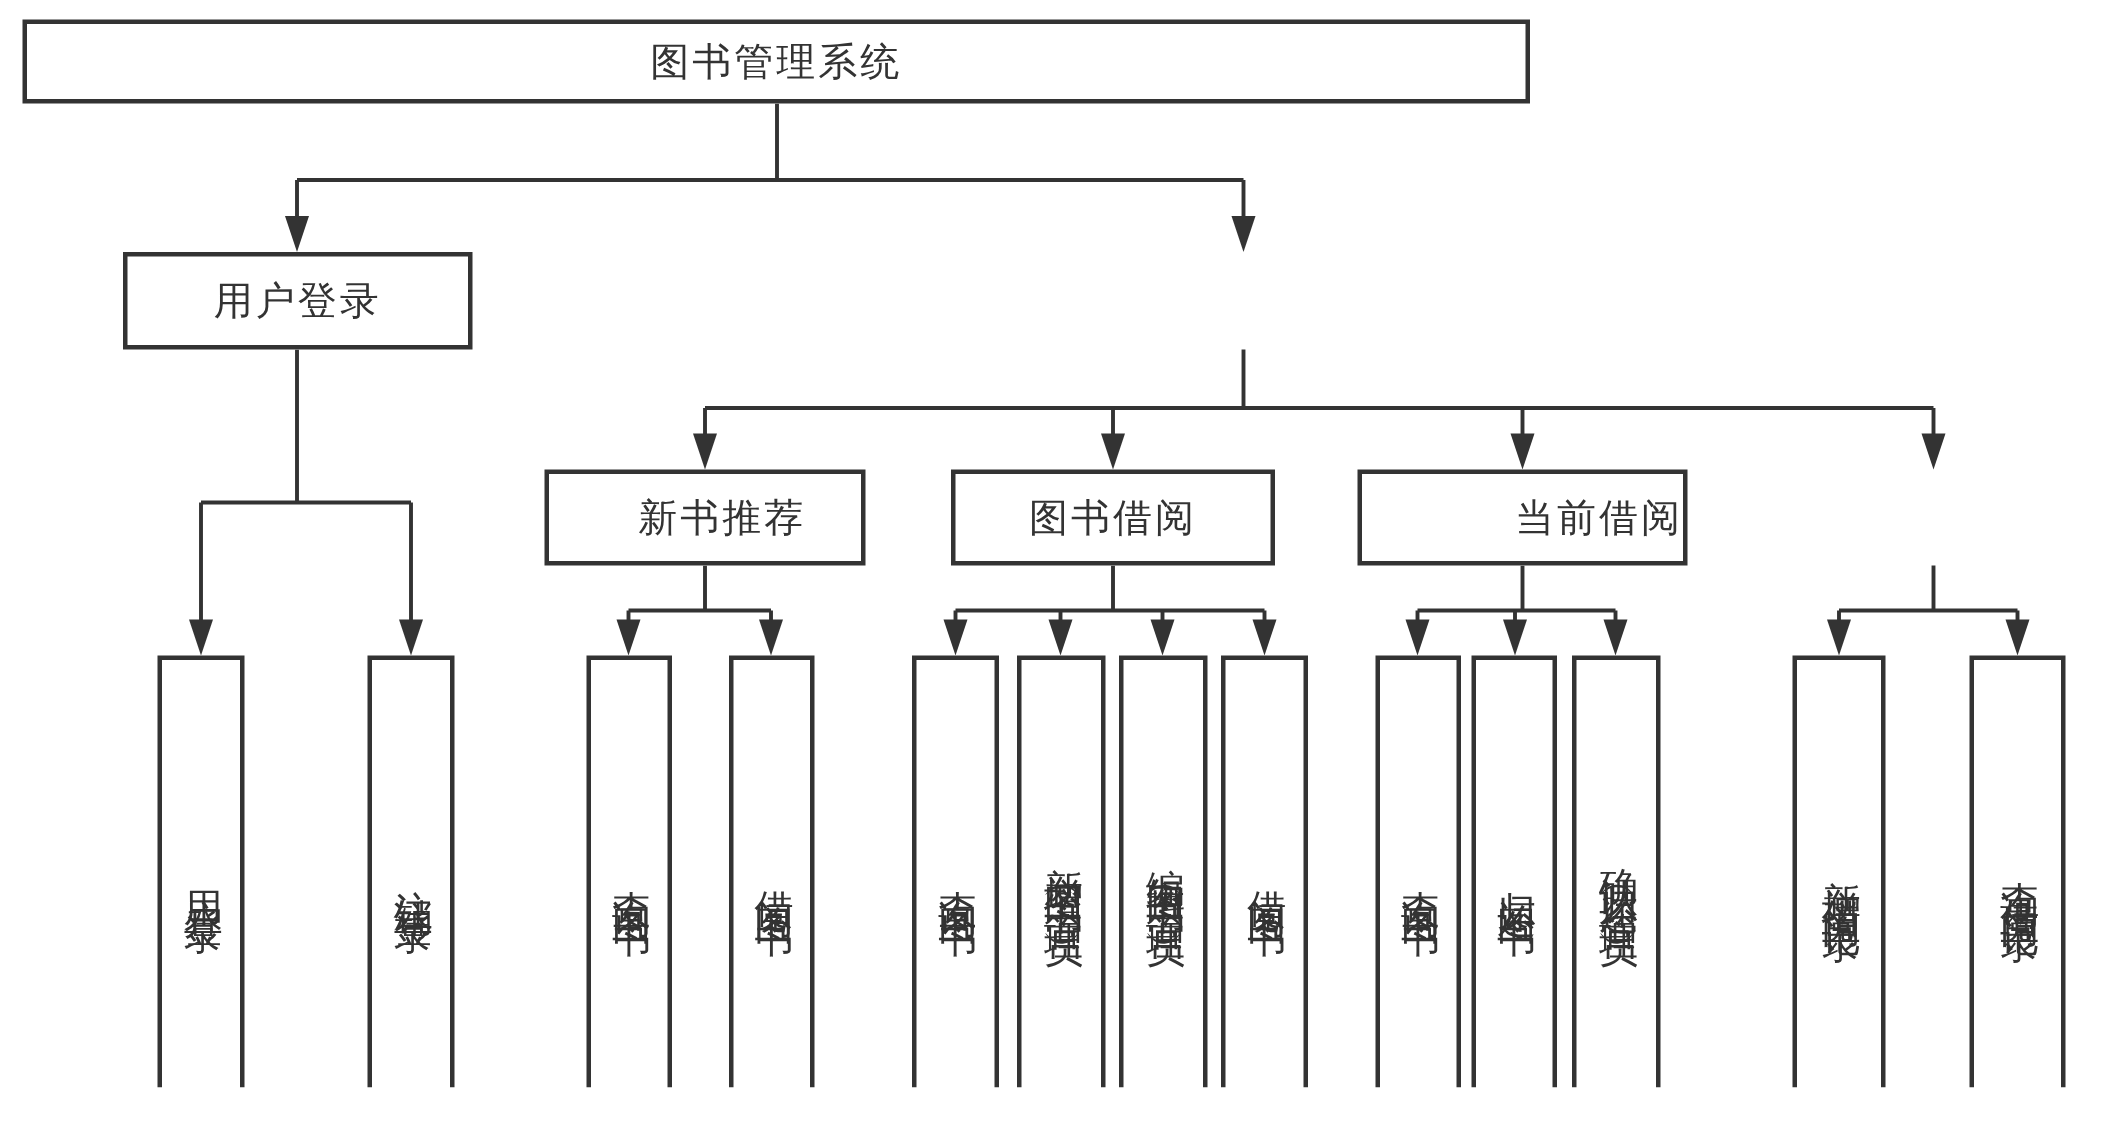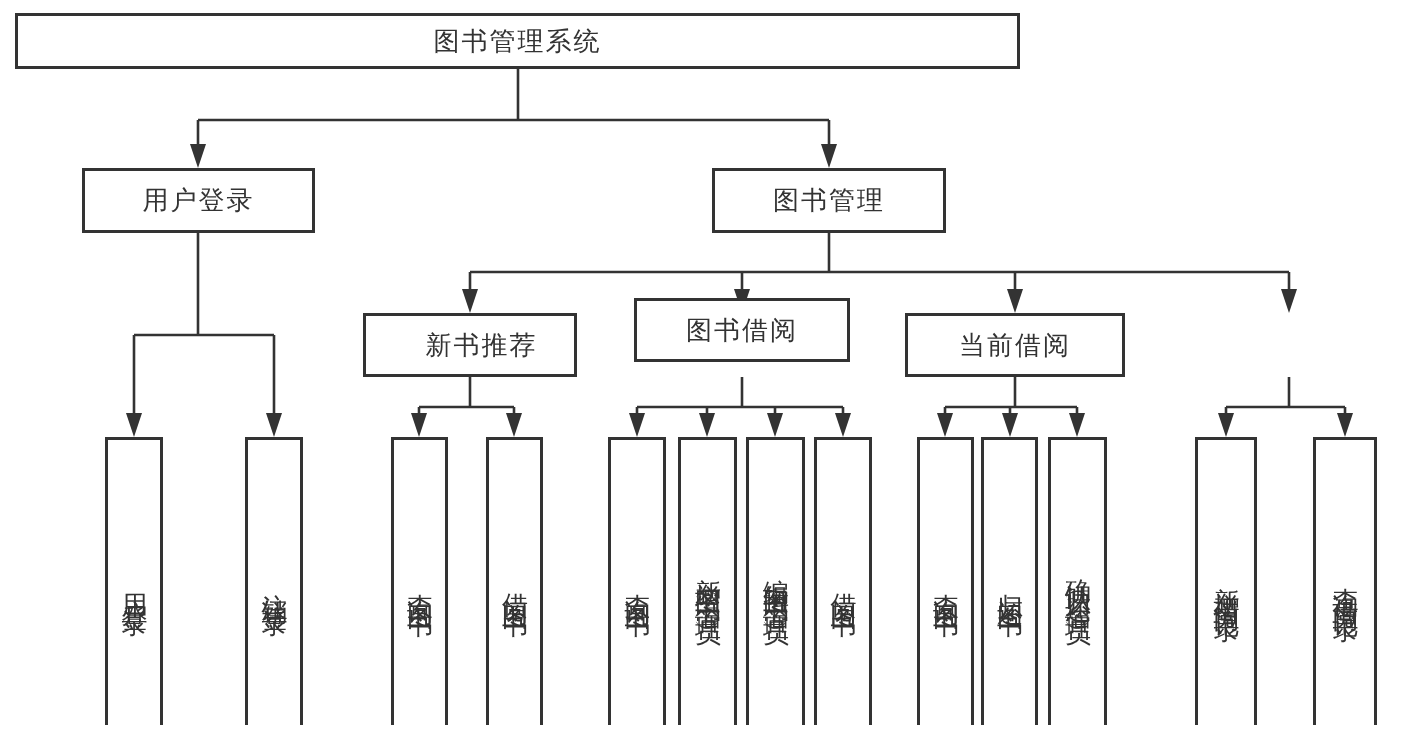--- a/index.html
+++ b/index.html
@@ -6,21 +6,21 @@
     --line:#333333;
     --text:#333333;
     --bg:#ffffff;
     --watermark:#b5b5b5;
   }
   html,body{margin:0;padding:0;background:var(--bg);}
   .canvas{
     position:relative;
     width:1405px;height:725px;
     background:var(--bg);
-    font-family:Liberation Serif, serif;
+    font-family:Liberation Mono, monospace;
     overflow:hidden;
   }
   .connectors{
     position:absolute;left:0;top:0;width:1405px;height:747px;
     z-index:1;pointer-events:none;
   }
   .connectors line{stroke:var(--line);stroke-width:2.6;}
   .connectors polygon{fill:var(--line);stroke:none;}
   .node{
     position:absolute;
@@ -143,31 +143,28 @@
     </g>
   </svg>
 
   <div class="node" style="left:15px;top:13px;width:1005px;height:56px;">
     <span class="lbl">图书管理系统</span>
   </div>
 
   <div class="node" style="left:82px;top:168px;width:233px;height:65px;">
     <span class="lbl">用户登录</span>
   </div>
-  <div class="node" style="left:712px;top:168px;width:234px;height:65px;">
-    <span class="lbl">图书管理</span>
-  </div>
 
   <div class="node" style="left:363px;top:313px;width:214px;height:64px;padding-left:23px;">
     <span class="lbl">新书推荐</span>
   </div>
-  <div class="node" style="left:634px;top:298px;width:216px;height:64px;text-align:right;">
+  <div class="node" style="left:634px;top:313px;width:216px;height:64px;text-align:right;">
     <span class="lbl">图书借阅</span>
   </div>
-  <div class="node" style="left:905px;top:313px;width:220px;height:64px;">
+  <div class="node" style="left:905px;top:313px;width:220px;height:64px;justify-content:flex-end;">
     <span class="lbl">当前借阅</span>
   </div>
 
   <div class="leaf" style="left:105px;width:58px;">
     <span class="vlbl">用户登录</span>
   </div>
   <div class="leaf" style="left:245px;width:58px;">
     <span class="vlbl">注销登录</span>
   </div>
 

